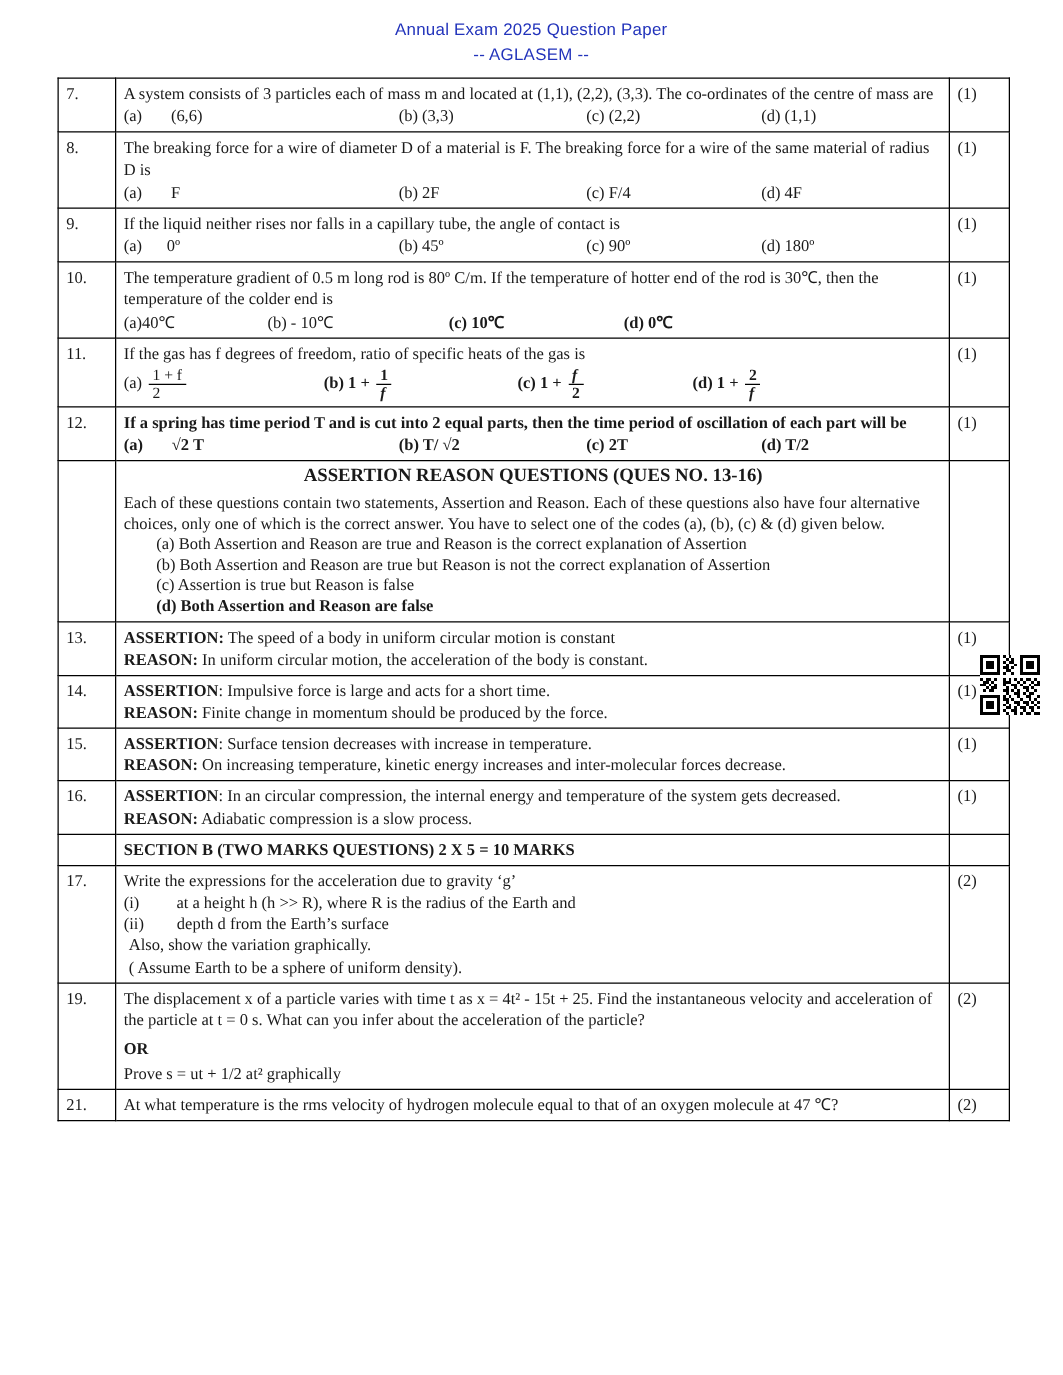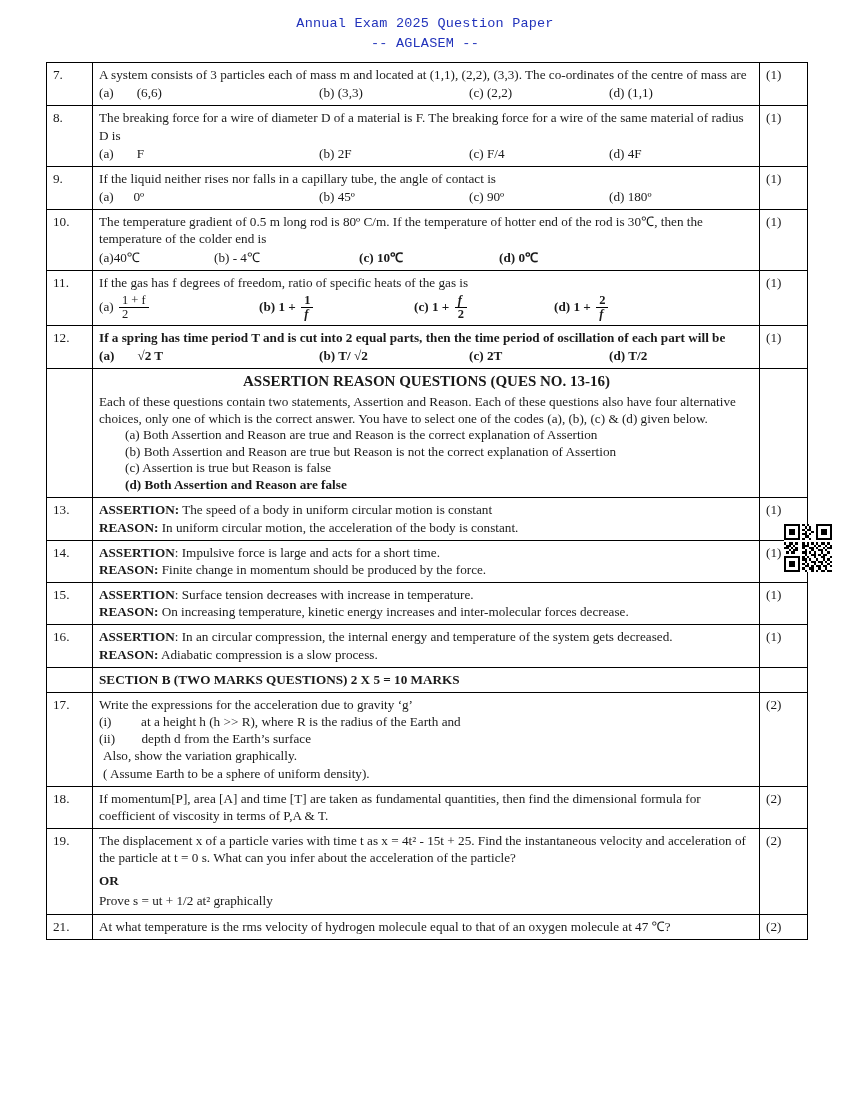--- a/index.html
+++ b/index.html
@@ -17,21 +17,21 @@
   .page {
     width: 850px;
     height: 1100px;
     box-sizing: border-box;
     padding: 14px 46px 0 46px;
     position: relative;
   }
   .doc-header {
     text-align: center;
     color: #2233bb;
-    font-family: Liberation Mono, monospace;
+    font-family: Liberation Sans, sans-serif;
     font-size: 13.5px;
     line-height: 1.45;
   }
   .doc-header .line1 { letter-spacing: .2px; }
   .doc-header .line2 { letter-spacing: .2px; }
 
   table.qp {
     width: 757px;
     border-collapse: collapse;
     margin-top: 9px;
@@ -148,21 +148,21 @@
           </div>
         </td>
         <td class="marks">(1)</td>
       </tr>
 
       <tr>
         <td class="num">10.</td>
         <td class="body">
           <div>The temperature gradient of 0.5 m long rod is 80º C/m. If the temperature of hotter end of the rod is 30℃, then the temperature of the colder end is</div>
           <div class="opts">
-            <span class="opt" style="width:115px">(a)40℃</span><span class="opt" style="width:145px">(b) - 4℃</span><span class="opt b" style="width:140px">(c) 10℃</span><span class="opt b">(d) 0℃</span>
+            <span class="opt" style="width:115px">(a)40℃</span><span class="opt" style="width:145px">(b) - 10℃</span><span class="opt b" style="width:140px">(c) 10℃</span><span class="opt b">(d) 0℃</span>
           </div>
         </td>
         <td class="marks">(1)</td>
       </tr>
 
       <tr>
         <td class="num">11.</td>
         <td class="body">
           <div>If the gas has f degrees of freedom, ratio of specific heats of the gas is</div>
           <div class="opts" style="margin-top:3px">
@@ -270,27 +270,20 @@
         <td class="body">
           <div>Write the expressions for the acceleration due to gravity ‘g’</div>
           <div>(i)&nbsp;&nbsp;&nbsp;&nbsp;&nbsp;&nbsp;&nbsp;&nbsp;&nbsp;at a height h (h &gt;&gt; R), where R is the radius of the Earth and</div>
           <div>(ii)&nbsp;&nbsp;&nbsp;&nbsp;&nbsp;&nbsp;&nbsp;&nbsp;depth d from the Earth’s surface</div>
           <div style="padding-left:4px">Also, show the variation graphically.</div>
           <div style="padding-left:4px">( Assume Earth to be a sphere of uniform density).</div>
         </td>
         <td class="marks">(2)</td>
       </tr>
 
-      <tr>
-        <td class="num">18.</td>
-        <td class="body">
-          <div>If momentum[P], area [A] and time [T] are taken as fundamental quantities, then find the dimensional formula for coefficient of viscosity in terms of P,A &amp; T.</div>
-        </td>
-        <td class="marks">(2)</td>
-      </tr>
 
       <tr>
         <td class="num">19.</td>
         <td class="body">
           <div>The displacement x of a particle varies with time t as x = 4t² - 15t + 25. Find the instantaneous velocity and acceleration of the particle at t = 0 s. What can you infer about the acceleration of the particle?</div>
           <div class="or-line">OR</div>
           <div>Prove s = ut + 1/2 at² graphically</div>
         </td>
         <td class="marks">(2)</td>
       </tr>

